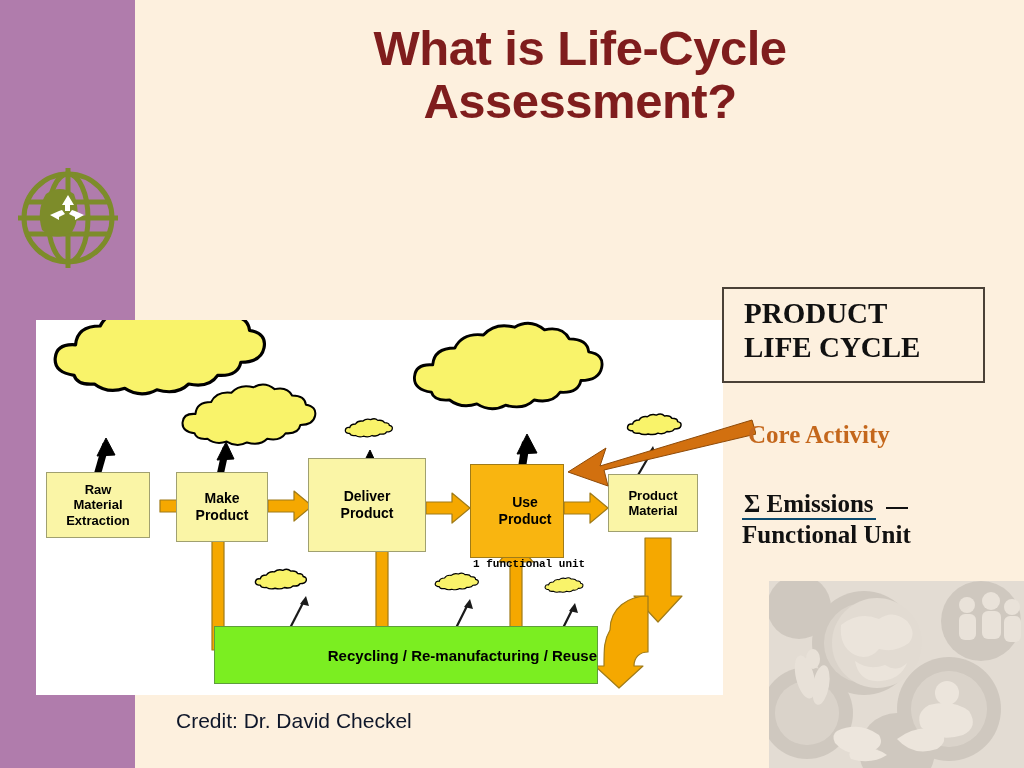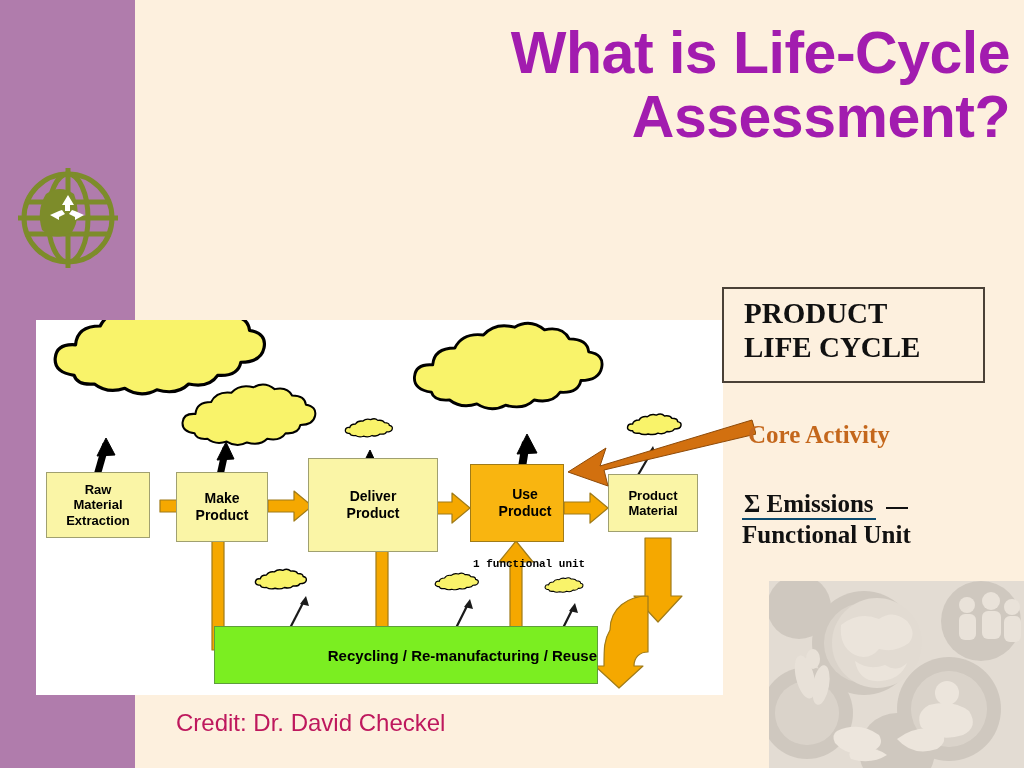--- a/index.html
+++ b/index.html
@@ -11,22 +11,22 @@
   
   #slide{position:absolute;inset:0;background:#FDF0DE;}
   #sidebar{
     position:absolute;left:0;top:0;width:135px;height:768px;
     background:#B07CAC;
   }
   #globe-logo{position:absolute;left:12px;top:160px;width:112px;height:115px;}
   
   #title{
     position:absolute;left:150px;top:22px;width:860px;
-    text-align:right;
-    font-size:59px;line-height:1.08;font-weight:bold;color:#a21caf;
+    text-align:center;
+    font-size:49px;line-height:1.08;font-weight:bold;color:#7f1d1d;
     letter-spacing:-0.5px;
   }
   
   #panel{
     position:absolute;left:36px;top:320px;width:687px;height:375px;
     background:#FFFFFF;
   }
   .dbox{
     position:absolute;background:#FAF5A6;border:1px solid #A0A070;
     box-sizing:border-box;
@@ -64,21 +64,21 @@
   #ratio{
     position:absolute;left:742px;top:489px;
     font-family:"Liberation Serif", serif;
     font-weight:bold;font-size:25px;color:#111;line-height:1.16;
   }
   #ratio .num{display:inline-block;border-bottom:2px solid #0c4a6e;padding:0 2px;}
   #ratio .tail{display:inline-block;width:22px;border-bottom:2px solid #111;
     margin-left:10px;vertical-align:3px;}
   #credit{
     position:absolute;left:176px;top:709px;
-    font-size:24px;color:#be185d;white-space:nowrap;
+    font-size:21px;color:#0f172a;white-space:nowrap;
   }
   #photo{
     position:absolute;left:769px;top:581px;width:255px;height:187px;
     overflow:hidden;background:#C9C9C9;
   }
 </style>
 </head>
 <body>
 
 <div id="slide">
@@ -205,28 +205,28 @@
       </div>
     </div>
 
     <div class="dbox" style="left:140px;top:152px;width:92px;height:70px;font-size:14px;">
       <div>
         <div>Make</div>
         <div>Product</div>
       </div>
     </div>
 
-    <div class="dbox" style="left:272px;top:138px;width:130px;height:94px;font-size:14px;">
+    <div class="dbox" style="left:272px;top:138px;width:118px;height:94px;font-size:14px;">
       <div>
         <div>Deliver</div>
         <div>Product</div>
       </div>
     </div>
 
-    <div class="dbox core" style="left:434px;top:144px;width:94px;height:78px;font-size:14px;padding-left:16px;">
+    <div class="dbox core" style="left:434px;top:144px;width:94px;height:94px;font-size:14px;padding-left:16px;">
       <div>
         <div>Use</div>
         <div>Product</div>
       </div>
     </div>
 
     <div class="dbox" style="left:572px;top:154px;width:90px;height:58px;font-size:13px;">
       <div>
         <div>Product</div>
         <div>Material</div>

